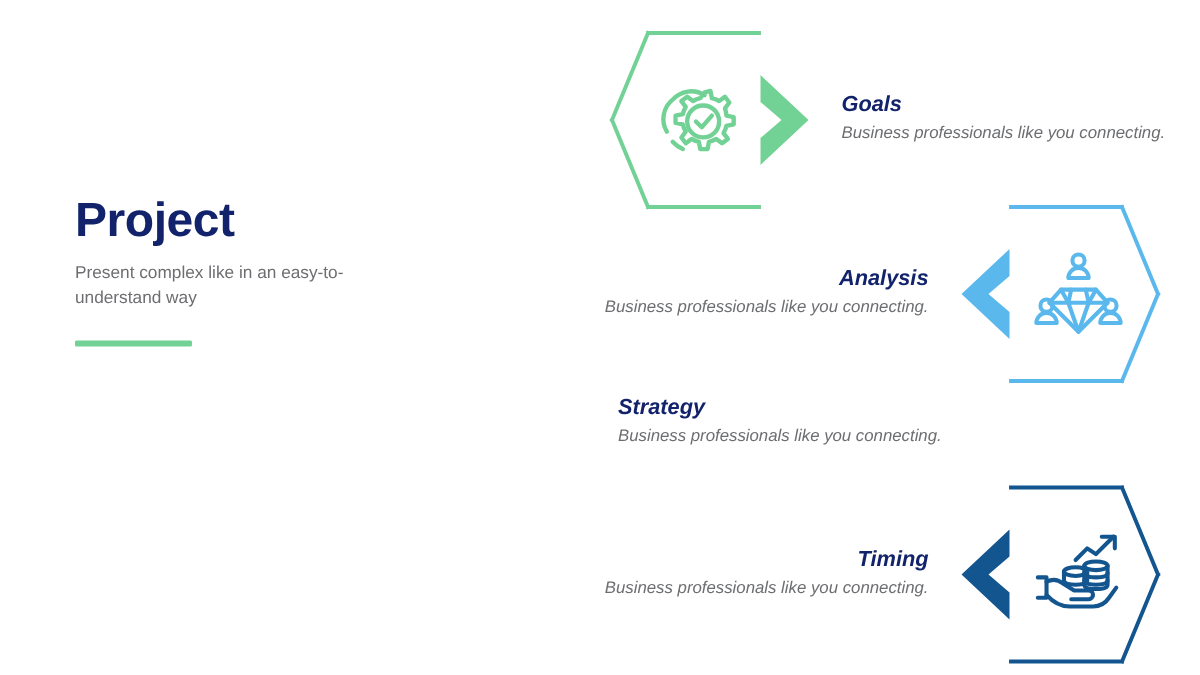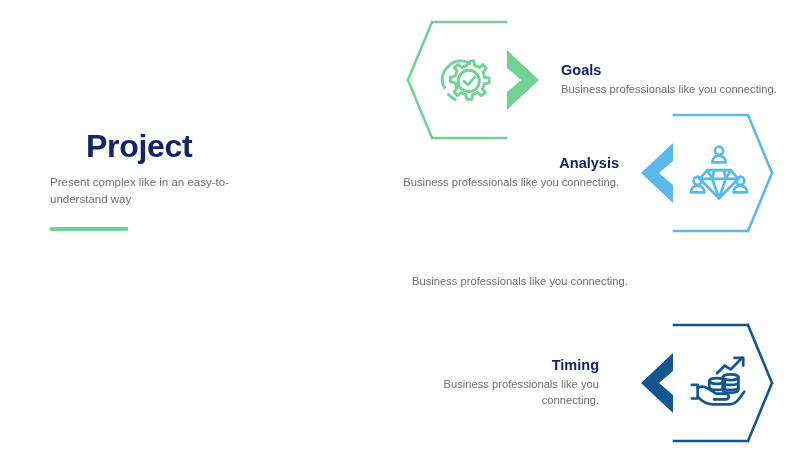--- a/index.html
+++ b/index.html
@@ -32,21 +32,20 @@
     width: 300px;
   }
 
   .title-line {
     font-size: 32px;
     font-weight: bold;
     color: #12236b;
     line-height: 1.14;
     letter-spacing: -0.3px;
     white-space: nowrap;
-    margin-left: 36px;
   }
 
   .subtitle {
     margin-top: 10px;
     font-size: 11.5px;
     color: #6d6e71;
     line-height: 1.42;
     width: 215px;
   }
 
@@ -69,23 +68,23 @@
 
   .step {
     position: absolute;
     width: 420px;
     height: 135px;
     display: flex;
     align-items: center;
   }
 
   .step-1 { top: 12px; }
-  .step-2 { top: 105px; align-items: center; }
+  .step-2 { top: 128px; align-items: center; }
   .step-3 { top: 214px; }
-  .step-4 { top: 315px; gap: 20px; }
+  .step-4 { top: 315px; }
 
   
   .hex-wrap {
     position: relative;
     width: 135px;
     height: 128px;
     flex: 0 0 135px;
   }
 
   .hex-svg {
@@ -114,20 +113,21 @@
     top: 50%;
     transform: translate(-50%, -50%);
     width: 62px;
     height: 62px;
   }
 
   
   .step-text {
     flex: 1 1 auto;
     padding: 0 6px;
+    font-style: italic;
   }
 
   .step-title {
     font-size: 14.5px;
     font-weight: bold;
     color: #12236b;
     line-height: 1.25;
     margin-bottom: 3px;
   }
 
@@ -209,20 +209,21 @@
           </g>
         </svg>
         <svg class="chevron-svg chev-left" viewBox="0 0 44 64">
           <path d="M40 2 L8 32 L40 62 L40 44 L26 32 L40 20 Z" fill="#5bb8ec"></path>
         </svg>
       </div>
     </div>
 
     <div class="step step-3 ltr">
       <div class="step-text">
+        <div class="step-title">Strategy</div>
         <div class="step-desc">Business professionals like you connecting.</div>
       </div>
     </div>
 
     <div class="step step-4 rtl">
       <div class="step-text">
         <div class="step-title">Timing</div>
         <div class="step-desc">Business professionals like you connecting.</div>
       </div>
       <div class="hex-wrap">

